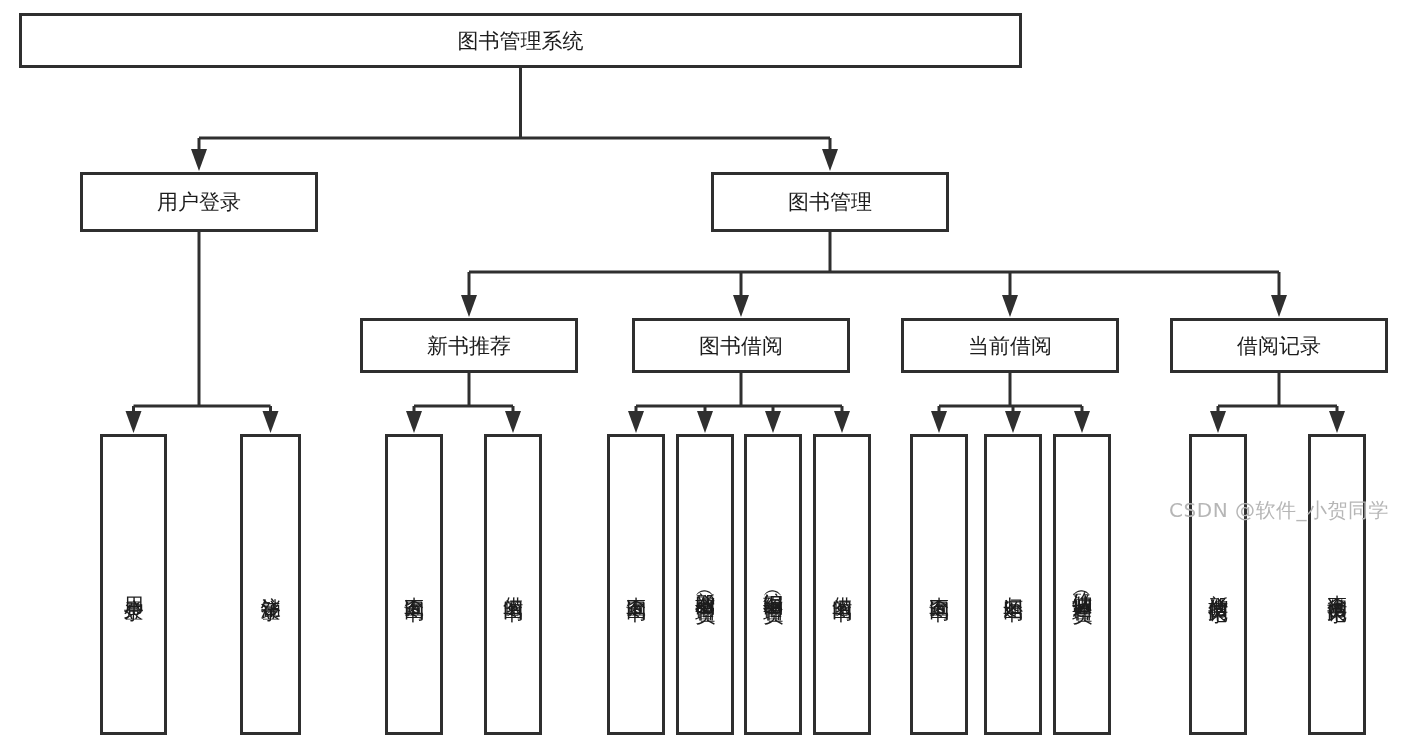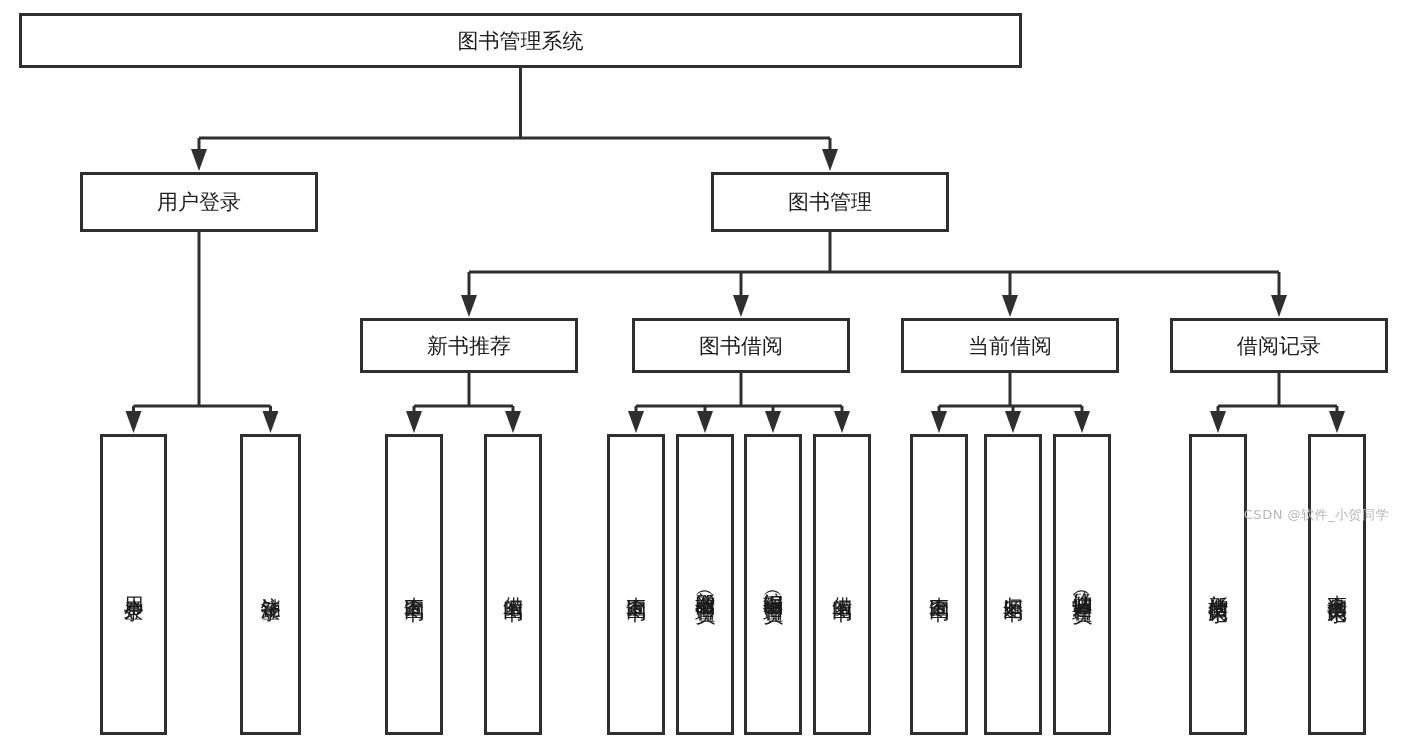--- a/index.html
+++ b/index.html
@@ -69,21 +69,21 @@
     letter-spacing: 2px;
     color: #1c1c1c;
     white-space: nowrap;
     text-align: center;
   }
   .watermark {
     position: absolute;
     right: 16px;
     bottom: 6px;
     font-family: "DejaVu Sans", "Liberation Sans", sans-serif;
-    font-size: 13px;
+    font-size: 20px;
     color: #b6b6b6;
     letter-spacing: 0.5px;
     user-select: none;
   }
 </style>
 </head>
 <body>
 
 <div id="diagram-root">
 

